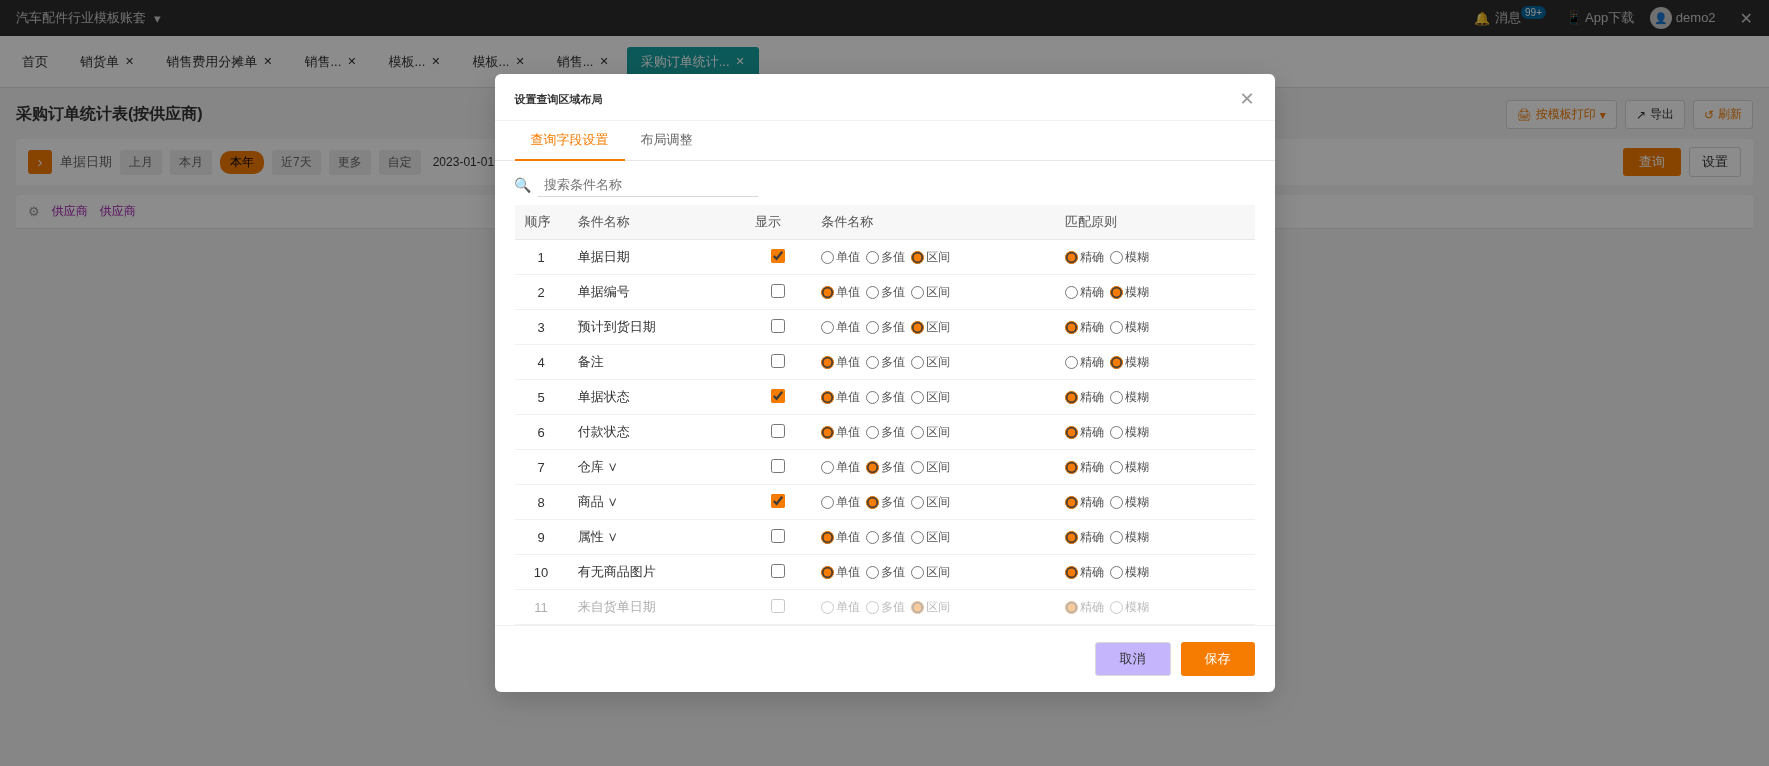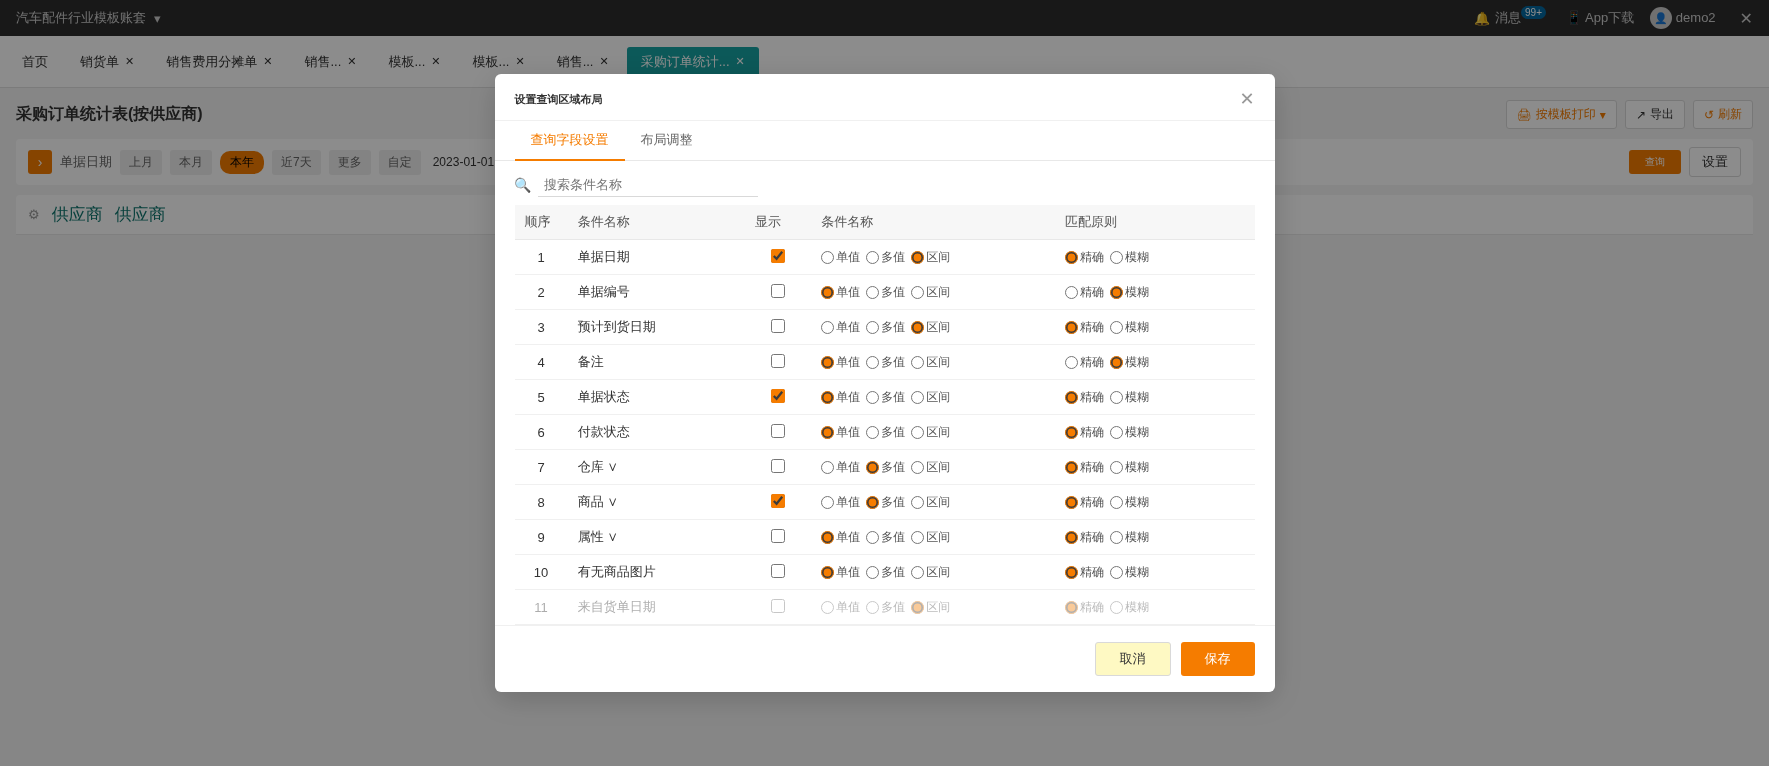--- a/index.html
+++ b/index.html
@@ -131,21 +131,21 @@
       color: #fff;
     }
     .filter-date-range { color: #333; font-size: 12px; margin-left: 4px; }
     .btn-query {
       background: #f57c00;
       color: #fff;
       border: none;
       border-radius: 3px;
       padding: 5px 16px;
       cursor: pointer;
-      font-size: 10px;
+      font-size: 13px;
       margin-left: auto;
     }
     .btn-set {
       background: #fff;
       border: 1px solid #d9d9d9;
       border-radius: 3px;
       padding: 5px 12px;
       cursor: pointer;
       font-size: 13px;
       color: #333;
@@ -155,21 +155,21 @@
     .table-header {
       background: #fff;
       border-radius: 4px 4px 0 0;
       padding: 8px 12px;
       display: flex;
       align-items: center;
       gap: 12px;
       border-bottom: 1px solid #e8e8e8;
     }
     .gear-icon { color: #999; cursor: pointer; }
-    .col-header { font-size: 17px; color: #0f766e; font-weight: 500; }
+    .col-header { font-size: 12px; color: #a21caf; font-weight: 500; }
 
     
     .overlay {
       position: fixed;
       top: 0; left: 0; right: 0; bottom: 0;
       background: rgba(0,0,0,0.45);
       z-index: 100;
       display: flex;
       align-items: center;
       justify-content: center;
@@ -286,21 +286,21 @@
 
     
     .dialog-footer {
       display: flex;
       justify-content: flex-end;
       gap: 10px;
       padding: 16px 20px;
       border-top: 1px solid #f0f0f0;
     }
     .btn-cancel {
-      background: #fef9c3;
+      background: #c4b5fd;
       border: 1px solid #d9d9d9;
       border-radius: 3px;
       padding: 7px 24px;
       font-size: 13px;
       cursor: pointer;
       color: #333;
     }
     .btn-save {
       background: #f57c00;
       border: none;

